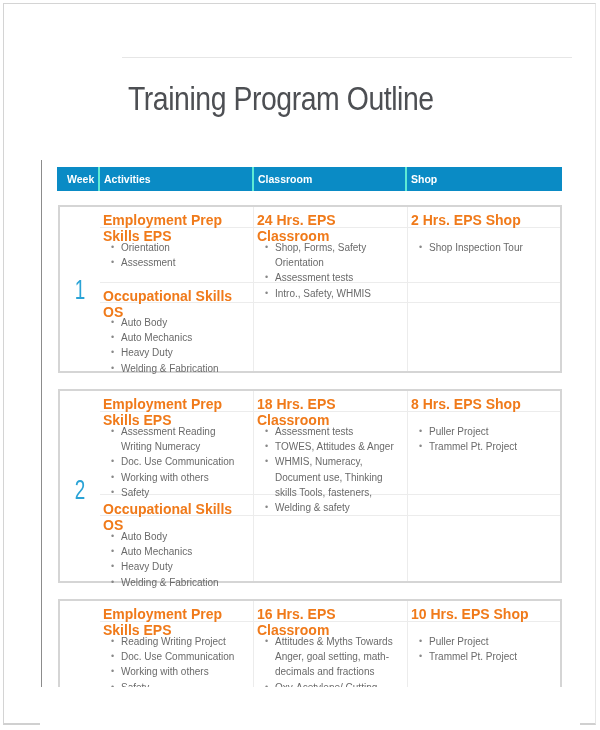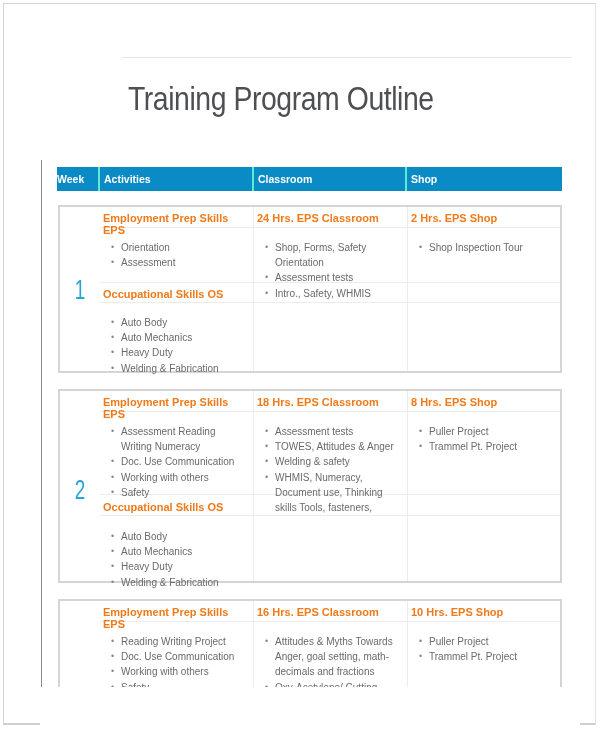--- a/index.html
+++ b/index.html
@@ -18,37 +18,37 @@
     font-family: "Liberation Sans", sans-serif; letter-spacing: -0.5px; font-weight: normal;
     transform: scaleX(0.86); transform-origin: left top;
   }
   .left-rule { position: absolute; left: 41px; top: 160px; width: 1px; height: 528px; background: #8c8c8c; }
   .header-bar {
     position: absolute; left: 57px; top: 167px; width: 505px; height: 24px; background: #0a8bc5;
     color: #fff; font-weight: bold; font-size: 10.5px;
   }
   .hcell { position: absolute; top: 0; height: 24px; line-height: 24px; }
   .hcell.sep { border-left: 2px solid #5eead4; padding-left: 4px; }
-  .hc-week { left: 0; }
+  .hc-week { left: 10px; }
   .hc-act { left: 41px; }
   .hc-cls { left: 195px; }
   .hc-shop { left: 348px; }
 
   .block {
     position: absolute; left: 58px; width: 504px; border: 2px solid #d5d5d5; box-sizing: border-box; background: #fff;
   }
   .week-num {
     position: absolute; left: 0; width: 40px; text-align: center; color: #2aa3d6;
     font-size: 27px; font-weight: normal; transform: scaleX(0.7);
   }
   .grid { position: absolute; left: 40px; top: 0; right: 0; bottom: 0; }
   .col-line { position: absolute; top: 0; bottom: 0; width: 1px; background: #ececec; }
   .row-line { position: absolute; left: 0; right: 0; height: 1px; background: #ececec; }
   .cell { position: absolute; font-size: 10px; color: #6a6a6a; }
-  .cell.head { color: #f07a1a; font-weight: bold; font-size: 11px; }
+  .cell.head { color: #f07a1a; font-weight: bold; font-size: 14px; }
   .cell ul { list-style: none; margin: 8px; padding: 0; }
   .cell li { position: relative; padding-left: 10px; line-height: 15.2px; }
   .cell li::before { content: "•"; position: absolute; left: 0; top: 0; color: #888; font-size: 9px; }
   .c1 { left: 3px; width: 148px; }
   .c2 { left: 157px; width: 148px; }
   .c3 { left: 311px; width: 148px; }
 </style>
 </head>
 <body>
 
@@ -121,22 +121,22 @@
       <li>Assessment Reading Writing Numeracy</li>
       <li>Doc. Use Communication</li>
       <li>Working with others</li>
       <li>Safety</li>
     </ul>
       </div>
     <div class="cell c2" style="top:25px;">
         <ul>
       <li>Assessment tests</li>
       <li>TOWES, Attitudes &amp; Anger</li>
+      <li>WHMIS, Numeracy, Document use, Thinking skills Tools, fasteners,</li>
       <li>Welding &amp; safety</li>
-      <li>WHMIS, Numeracy, Document use, Thinking skills Tools, fasteners,</li>
     </ul>
       </div>
     <div class="cell c3" style="top:25px;">
         <ul>
       <li>Puller Project</li>
       <li>Trammel Pt. Project</li>
     </ul>
       </div>
     <div class="cell head c1" style="top:110px;">Occupational Skills OS</div>
     <div class="cell c1" style="top:130px;">

